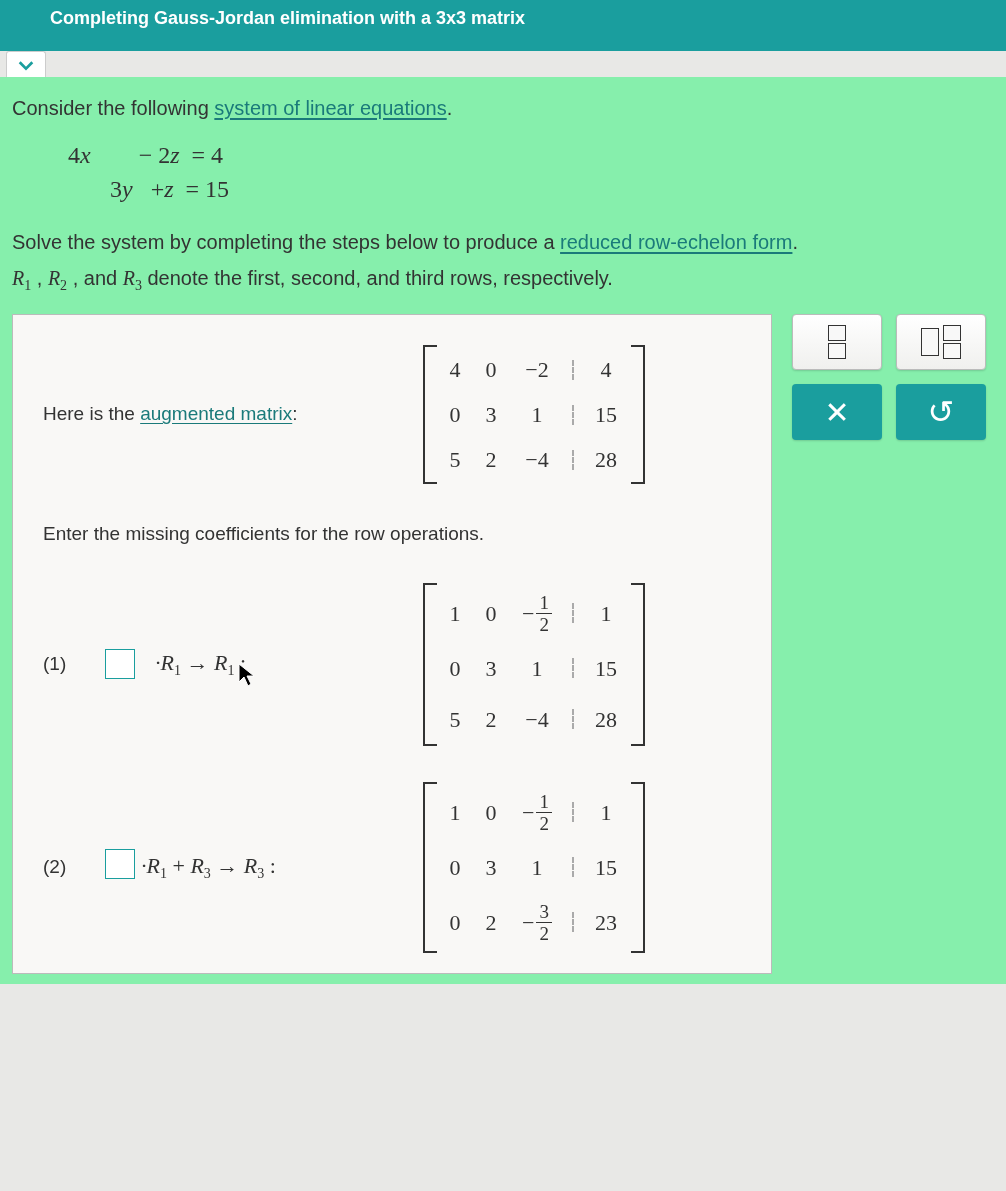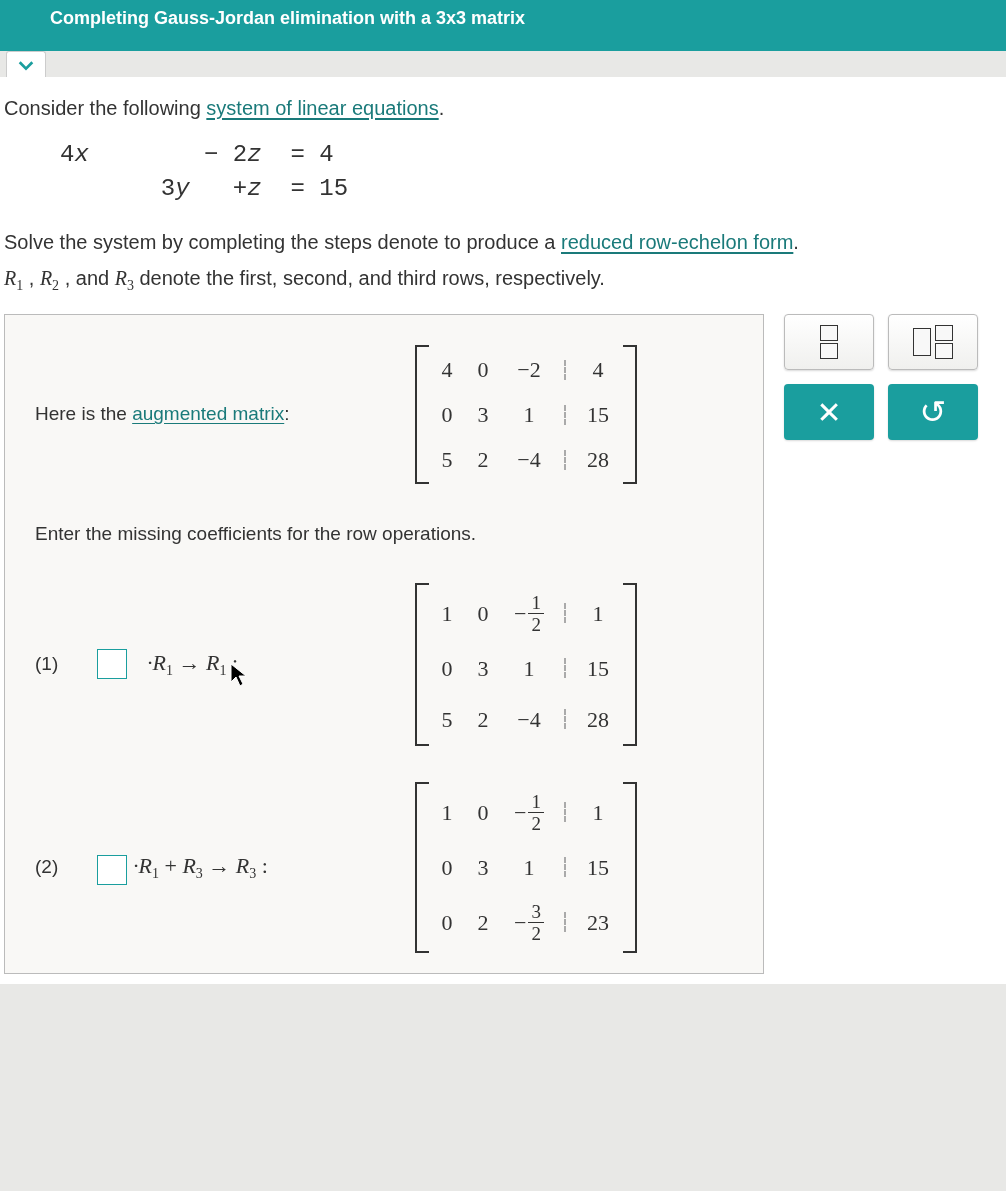--- a/index.html
+++ b/index.html
@@ -25,29 +25,29 @@
       border: 1px solid #ccc;
       border-bottom: none;
       display: flex;
       align-items: center;
       justify-content: center;
       margin-left: 6px;
       border-radius: 3px 3px 0 0;
     }
     .chevron-tab svg { width: 18px; height: 14px; }
     .content {
-      background: #ffffff;
-      padding: 16px 4px 10px;
+      background: #86efac;
+      padding: 16px 12px 10px;
       font-size: 20px;
       line-height: 1.5;
     }
     .prompt { margin-bottom: 14px; }
     .ulink { color: #1a7a7a; text-decoration: underline; text-underline-offset: 3px; }
     .eqblock {
-      font-family: Liberation Mono, monospace;
+      font-family: Liberation Serif, serif;
       font-size: 24px;
       margin: 8px 0 22px 56px;
       font-style: italic;
     }
     .eqblock .row { height: 34px; }
     .eqblock .n { font-style: normal; }
     .instr { margin-bottom: 6px; }
     .sub { font-size: 14px; vertical-align: sub; font-style: normal; }
     .serif { font-family: 'Times New Roman', serif; }
     .it { font-style: italic; }
@@ -188,21 +188,21 @@
     </div>
     <div class="row">
       &nbsp;&nbsp;&nbsp;&nbsp;&nbsp;&nbsp;
       <span class="n">3</span><span>y</span>
       &nbsp;&nbsp;<span class="n">+</span><span>z</span>
       &nbsp;<span class="n">= 15</span>
     </div>
   </div>
 
   <div class="instr">
-    <span>Solve the system by completing the steps denote to produce a </span><span class="ulink">reduced row-echelon form</span><span>.</span>
+    <span>Solve the system by completing the steps below to produce a </span><span class="ulink">reduced row-echelon form</span><span>.</span>
   </div>
   <div class="instr">
     <span class="serif it">R</span><span class="serif sub">1</span><span> , </span><span class="serif it">R</span><span class="serif sub">2</span><span> , and </span><span class="serif it">R</span><span class="serif sub">3</span><span> denote the first, second, and third rows, respectively.</span>
   </div>
 
   <div class="work-area">
 
     <div class="left-panel">
 
       <div class="panel-row">
@@ -297,21 +297,21 @@
               <div class="br-top"></div>
               <div class="br-mid"></div>
               <div class="br-bot"></div>
             </div>
         </div>
       </div>
 
       <div class="panel-row" style="margin-bottom:10px;">
         <div class="panel-left">
           <span class="step-label">(2)</span>
-          <span style="display:flex;align-items:flex-end;gap:6px;">
+          <span style="display:flex;align-items:flex-start;gap:6px;">
             <span class="op-box"></span>
             <span class="op-text">·<span>R</span><span class="n sub">1</span> <span class="n">+</span> <span>R</span><span class="n sub">3</span> <span class="n">→</span> <span>R</span><span class="n sub">3</span> <span class="n">:</span></span>
           </span>
         </div>
         <div class="matrix">
           <div class="bracket">
               <div class="bl-top"></div>
               <div class="bl-mid"></div>
               <div class="bl-bot"></div>
             </div>

